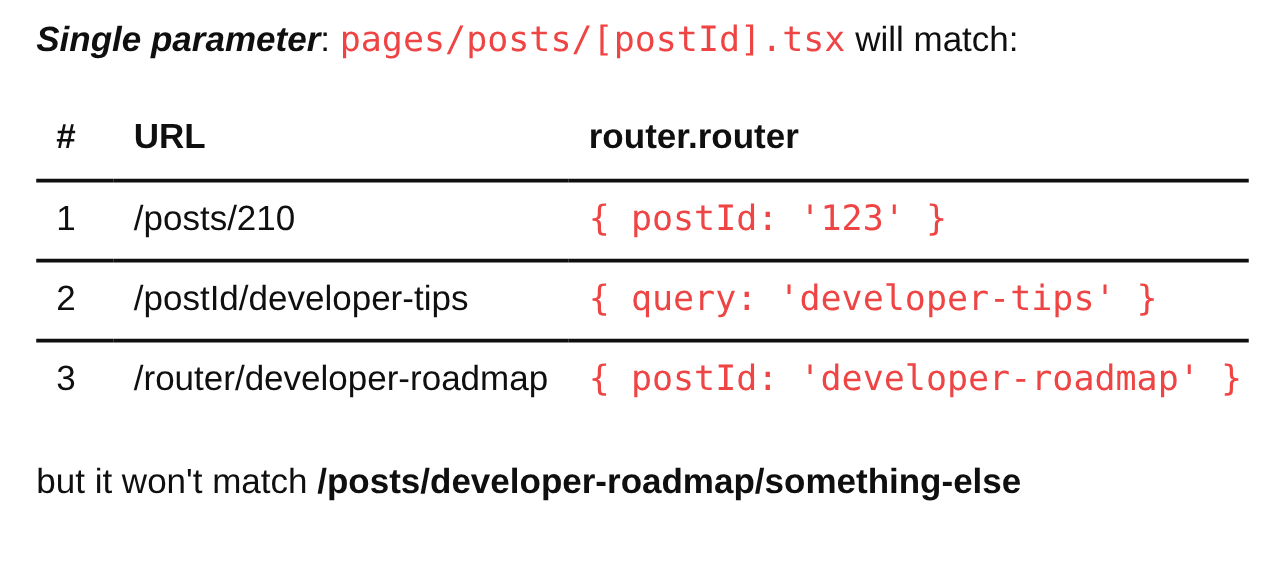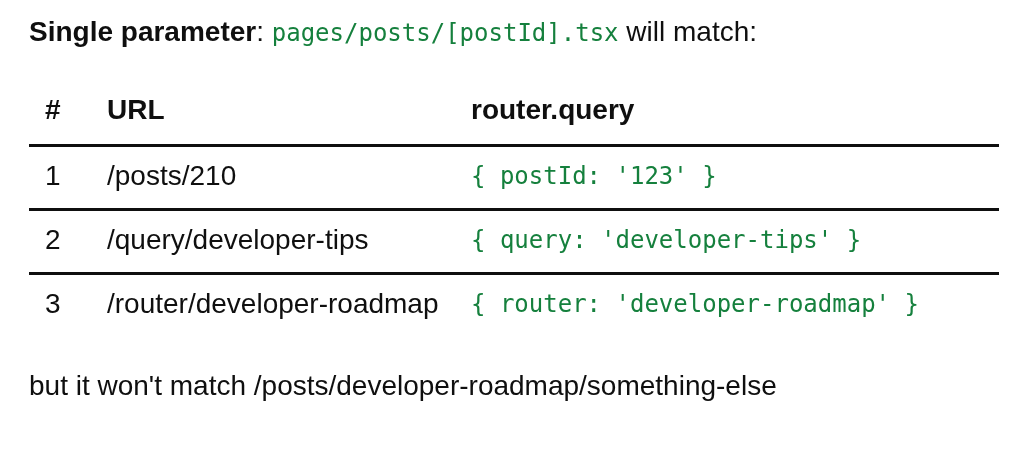--- a/index.html
+++ b/index.html
@@ -14,25 +14,25 @@
     color: #0f0f0f;
   }
   .page {
     padding: 14px 20px 0 29px;
   }
   .intro {
     font-size: 28px;
     line-height: 36px;
     white-space: nowrap;
   }
-  .intro .bold { font-weight: 700; }
+  .intro .bold { font-weight: 700; font-style: italic; }
   .code {
     font-family: "DejaVu Sans Mono", "Liberation Mono", monospace;
-    font-size: 24px;
-    color: #15803d;
+    font-size: 28px;
+    color: #ef4444;
   }
   table.routes {
     border-collapse: collapse;
     margin-top: 40px;
     width: 970px;
     table-layout: fixed;
   }
   col.c-num   { width: 62px; }
   col.c-url   { width: 364px; }
   col.c-query { width: 544px; }
@@ -53,56 +53,56 @@
     white-space: nowrap;
   }
   thead tr { border-bottom: 3px solid #0f0f0f; }
   tbody tr:not(:last-child) { border-bottom: 3px solid #0f0f0f; }
   .footer-note {
     margin-top: 32px;
     font-size: 28px;
     line-height: 36px;
     white-space: nowrap;
   }
-  .footer-note .bold-path { font-weight: 400; }
+  .footer-note .bold-path { font-weight: 700; }
 </style>
 </head>
 <body>
 
 <div class="page">
 
   <p class="intro"><span class="bold">Single parameter</span><span>: </span><span class="code">pages/posts/[postId].tsx</span><span> will match:</span></p>
 
   <table class="routes">
     <colgroup>
       <col class="c-num">
       <col class="c-url">
       <col class="c-query">
     </colgroup>
     <thead>
       <tr>
         <th>#</th>
         <th>URL</th>
-        <th>router.query</th>
+        <th>router.router</th>
       </tr>
     </thead>
     <tbody>
       <tr>
         <td>1</td>
         <td>/posts/210</td>
         <td class="code">{ postId: '123' }</td>
       </tr>
       <tr>
         <td>2</td>
-        <td>/query/developer-tips</td>
+        <td>/postId/developer-tips</td>
         <td class="code">{ query: 'developer-tips' }</td>
       </tr>
       <tr>
         <td>3</td>
         <td>/router/developer-roadmap</td>
-        <td class="code">{ router: 'developer-roadmap' }</td>
+        <td class="code">{ postId: 'developer-roadmap' }</td>
       </tr>
     </tbody>
   </table>
 
   <p class="footer-note"><span>but it won't match </span><span class="bold-path">/posts/developer-roadmap/something-else</span></p>
 
 </div>
 
 </body></html>

